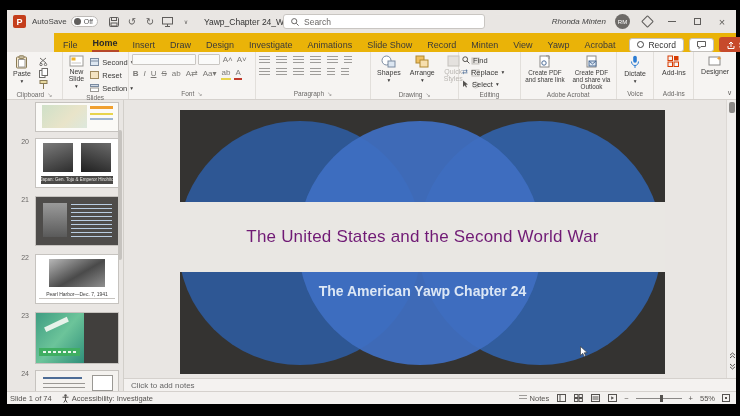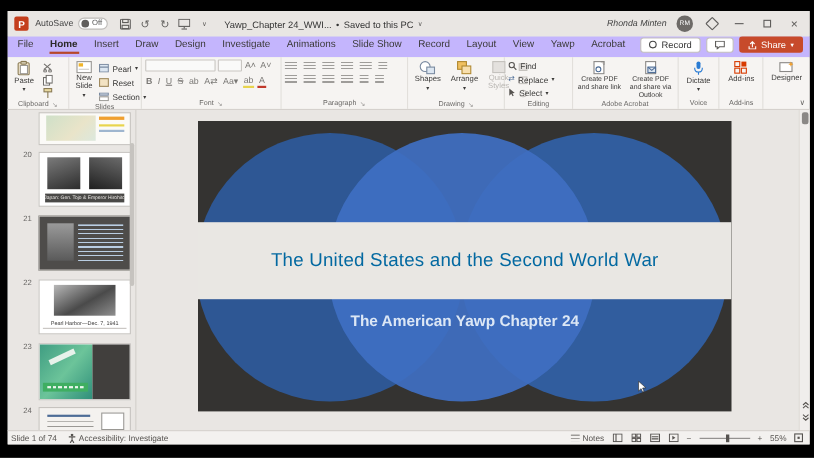--- a/index.html
+++ b/index.html
@@ -27,21 +27,21 @@
   .tb-right { margin-left:auto; display:flex; align-items:center; gap:9px; }
   .user-name { font-size:8px; color:#444;font-style:italic; }
   .avatar { width:15px; height:15px; border-radius:50%; background:#6d6a67; color:#fff; font-size:6px;
             display:flex; align-items:center; justify-content:center; }
   .winbtn { width:16px; height:16px; display:flex; align-items:center; justify-content:center; color:#5f5d5b; font-size:11px; }
   .i-min { width:8px; height:1px; background:#5f5d5b; display:inline-block; }
   .i-box { width:7px; height:7px; border:1px solid #5f5d5b; display:inline-block; }
   .gem { width:9px; height:9px; border:1px solid #5f5d5b; transform:rotate(45deg); display:inline-block; border-radius:1px; }
 
   
-  .tabrow { height:19px; display:flex; align-items:flex-start; padding:0 8px; gap:13px; background:#c4b5fd; font-size:9px; }
+  .tabrow { height:19px; display:flex; align-items:flex-end; padding:0 8px; gap:13px; background:#eab308; font-size:9px;margin-left:47px; }
   .tab { color:#3b3a39; cursor:default; white-space:nowrap; padding:2px 1px; }
   .tab.active { color:#2b2a28; border-bottom:2px solid var(--tab_underline); font-weight:bold; }
   .tab-right { margin-left:auto; display:flex; align-items:center; gap:5px; }
   .pill { height:14px; background:#fff; border:1px solid #c3c0bc; border-radius:3px; display:flex;
           align-items:center; gap:4px; padding:0 7px; font-size:8.5px; color:#333; }
   .rec-dot { width:7px; height:7px; border:1.5px solid #444; border-radius:50%; display:inline-block; }
   .share-pill { height:15px; background:var(--accent_share); border-radius:3px; color:#fff; display:flex;
                 align-items:center; gap:4px; padding:0 8px; font-size:8.5px; }
 
   
@@ -69,21 +69,21 @@
   .tnum { position:absolute; left:0; width:22px; text-align:right; font-size:7px; color:#6a6866; }
   .thumb { position:absolute; left:28px; width:84px; background:#fff; border:1px solid #c6c3bf; overflow:hidden; }
   .pscroll { position:absolute; right:1px; top:30px; width:4px; height:130px; background:#c6c3bf; border-radius:2px; }
 
   .main { flex:1; display:flex; flex-direction:column; min-width:0; }
   .canvas { flex:1; position:relative; }
   .slide { position:absolute; left:56px; top:10px; width:485px; height:264px; background:var(--slide_bg); overflow:hidden; }
   .circ { position:absolute; border-radius:50%; width:244px; height:244px; top:11px; }
   .band { position:absolute; left:0; right:0; top:92px; height:70px; background:var(--band);
           display:flex; align-items:center; justify-content:center; }
-  .slide-title { font-size:17px; color:#0369a1; letter-spacing:.2px; }
+  .slide-title { font-size:17px; color:#701a75; letter-spacing:.2px; }
   .slide-sub { position:absolute; left:0; right:0; top:173px; text-align:center; font-size:14px;
                font-weight:bold; color:var(--subtitle); }
   .cursor { position:absolute; left:400px; top:236px; }
 
   .vscroll { position:absolute; right:0; top:0; bottom:0; width:10px; background:#f0eeec; border-left:1px solid #ddd9d5; }
   .vthumb { position:absolute; left:2px; top:2px; width:6px; height:11px; background:#8a8886; border-radius:2px; }
   .vbtns { position:absolute; bottom:8px; left:0; width:10px; display:flex; flex-direction:column; align-items:center; gap:4px;
            color:#55524f; }
   .notes { height:13px; background:#f4f2f0; border-top:1px solid #d5d1cd; display:flex; align-items:center;
            padding-left:7px; font-size:8px; color:#666; }
@@ -127,20 +127,27 @@
           <line x1="3" y1="9.5" x2="8" y2="9.5" stroke="#5f5d5b"></line>
         </svg>
     </span>
     <span class="qat chevtxt">∨</span>
     <span class="tb-title">
       <span>Yawp_Chapter 24_WWI...</span>
       <span>•</span>
       <span>Saved to this PC</span>
       <span class="chevtxt">∨</span>
     </span>
+    <div class="searchbox">
+      <svg width="8" height="8" viewBox="0 0 8 8">
+          <circle cx="3.2" cy="3.2" r="2.6" fill="none" stroke="#6a6866"></circle>
+          <line x1="5.3" y1="5.3" x2="7.6" y2="7.6" stroke="#6a6866"></line>
+        </svg>
+      <span>Search</span>
+    </div>
     <div class="tb-right">
       <span class="user-name">Rhonda Minten</span>
       <span class="avatar">RM</span>
       <span class="winbtn">
           <span class="gem"></span>
         </span>
       <span class="winbtn">
           <span class="i-min"></span>
         </span>
       <span class="winbtn">
@@ -153,21 +160,21 @@
   <div class="tabrow">
     <span class="tab">File</span>
     <span class="tab active">Home</span>
     <span class="tab">Insert</span>
     <span class="tab">Draw</span>
     <span class="tab">Design</span>
     <span class="tab">Investigate</span>
     <span class="tab">Animations</span>
     <span class="tab">Slide Show</span>
     <span class="tab">Record</span>
-    <span class="tab">Layout</span>
+    <span class="tab">Minten</span>
     <span class="tab">View</span>
     <span class="tab">Yawp</span>
     <span class="tab">Acrobat</span>
     <span class="tab-right">
       <span class="pill">
         <span class="rec-dot"></span>
         <span>Record</span>
       </span>
       <span class="pill">
         <svg width="9" height="8" viewBox="0 0 9 8">
@@ -237,21 +244,21 @@
             </svg>
           <span>New Slide</span>
           <span style="font-size:5.5px">▾</span>
         </div>
         <div class="icostack" style="font-size:7px; color:#3b3a39; gap:1px;">
           <span class="ed-row">
             <svg width="9" height="8" viewBox="0 0 9 8">
                 <rect x="0.5" y="0.5" width="8" height="7" fill="#dce6f1" stroke="#7a8aa0"></rect>
                 <line x1="0.5" y1="3" x2="8.5" y2="3" stroke="#7a8aa0"></line>
               </svg>
-            <span>Pearl</span>
+            <span>Second</span>
               <span style="font-size:5.5px">▾</span>
           </span>
           <span class="ed-row">
             <svg width="9" height="8" viewBox="0 0 9 8">
                 <rect x="0.5" y="0.5" width="8" height="7" fill="#f3e3c3" stroke="#a08a5f"></rect>
               </svg>
             <span>Reset</span>
           </span>
           <span class="ed-row">
             <svg width="9" height="8" viewBox="0 0 9 8">
@@ -544,20 +551,23 @@
             <svg width="7" height="7" viewBox="0 0 7 7">
                 <path d="M1 3.2 L3.5 1 L6 3.2 M1 6 L3.5 3.8 L6 6" fill="none" stroke="#55524f"></path>
               </svg>
             <svg width="7" height="7" viewBox="0 0 7 7">
                 <path d="M1 1 L3.5 3.2 L6 1 M1 3.8 L3.5 6 L6 3.8" fill="none" stroke="#55524f"></path>
               </svg>
           </div>
         </div>
       </div>
 
+      <div class="notes">
+        <span>Click to add notes</span>
+      </div>
     </div>
   </div>
 
   <div class="statusbar">
     <span>Slide 1 of 74</span>
     <span style="display:flex; align-items:center; gap:3px;">
       <svg width="7" height="9" viewBox="0 0 7 9">
           <circle cx="3.5" cy="1.5" r="1.2" fill="#55524f"></circle>
           <path d="M0.5 3.2 h6 M3.5 3 v3 M3.5 6 L1.8 8.6 M3.5 6 L5.2 8.6" fill="none" stroke="#55524f"></path>
         </svg>

